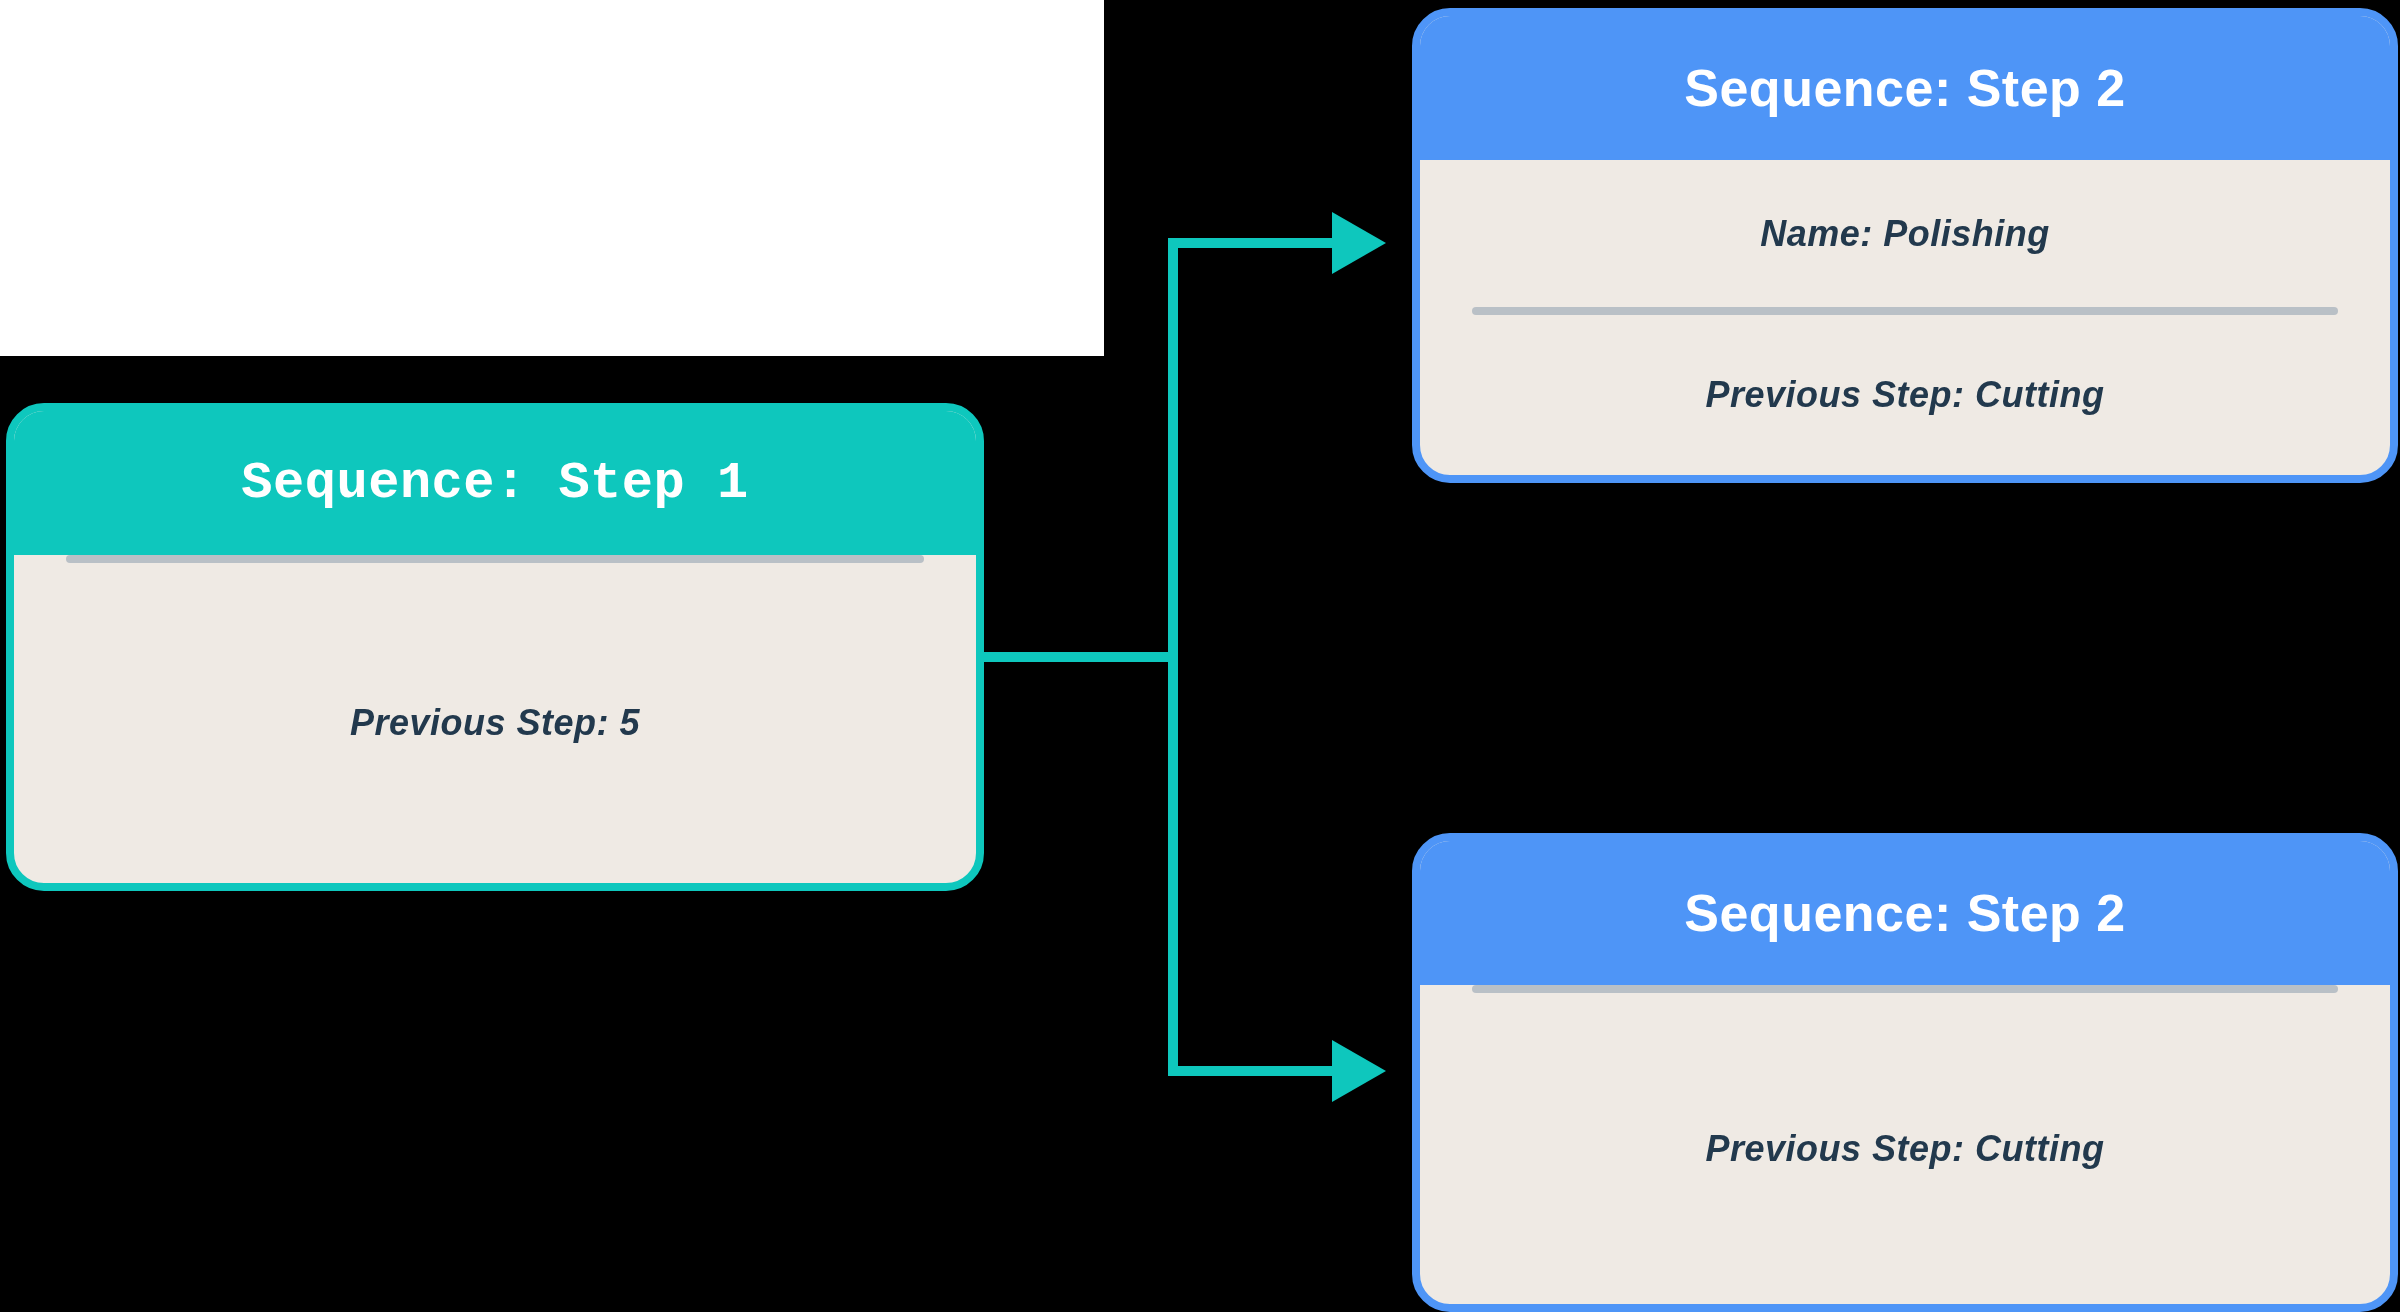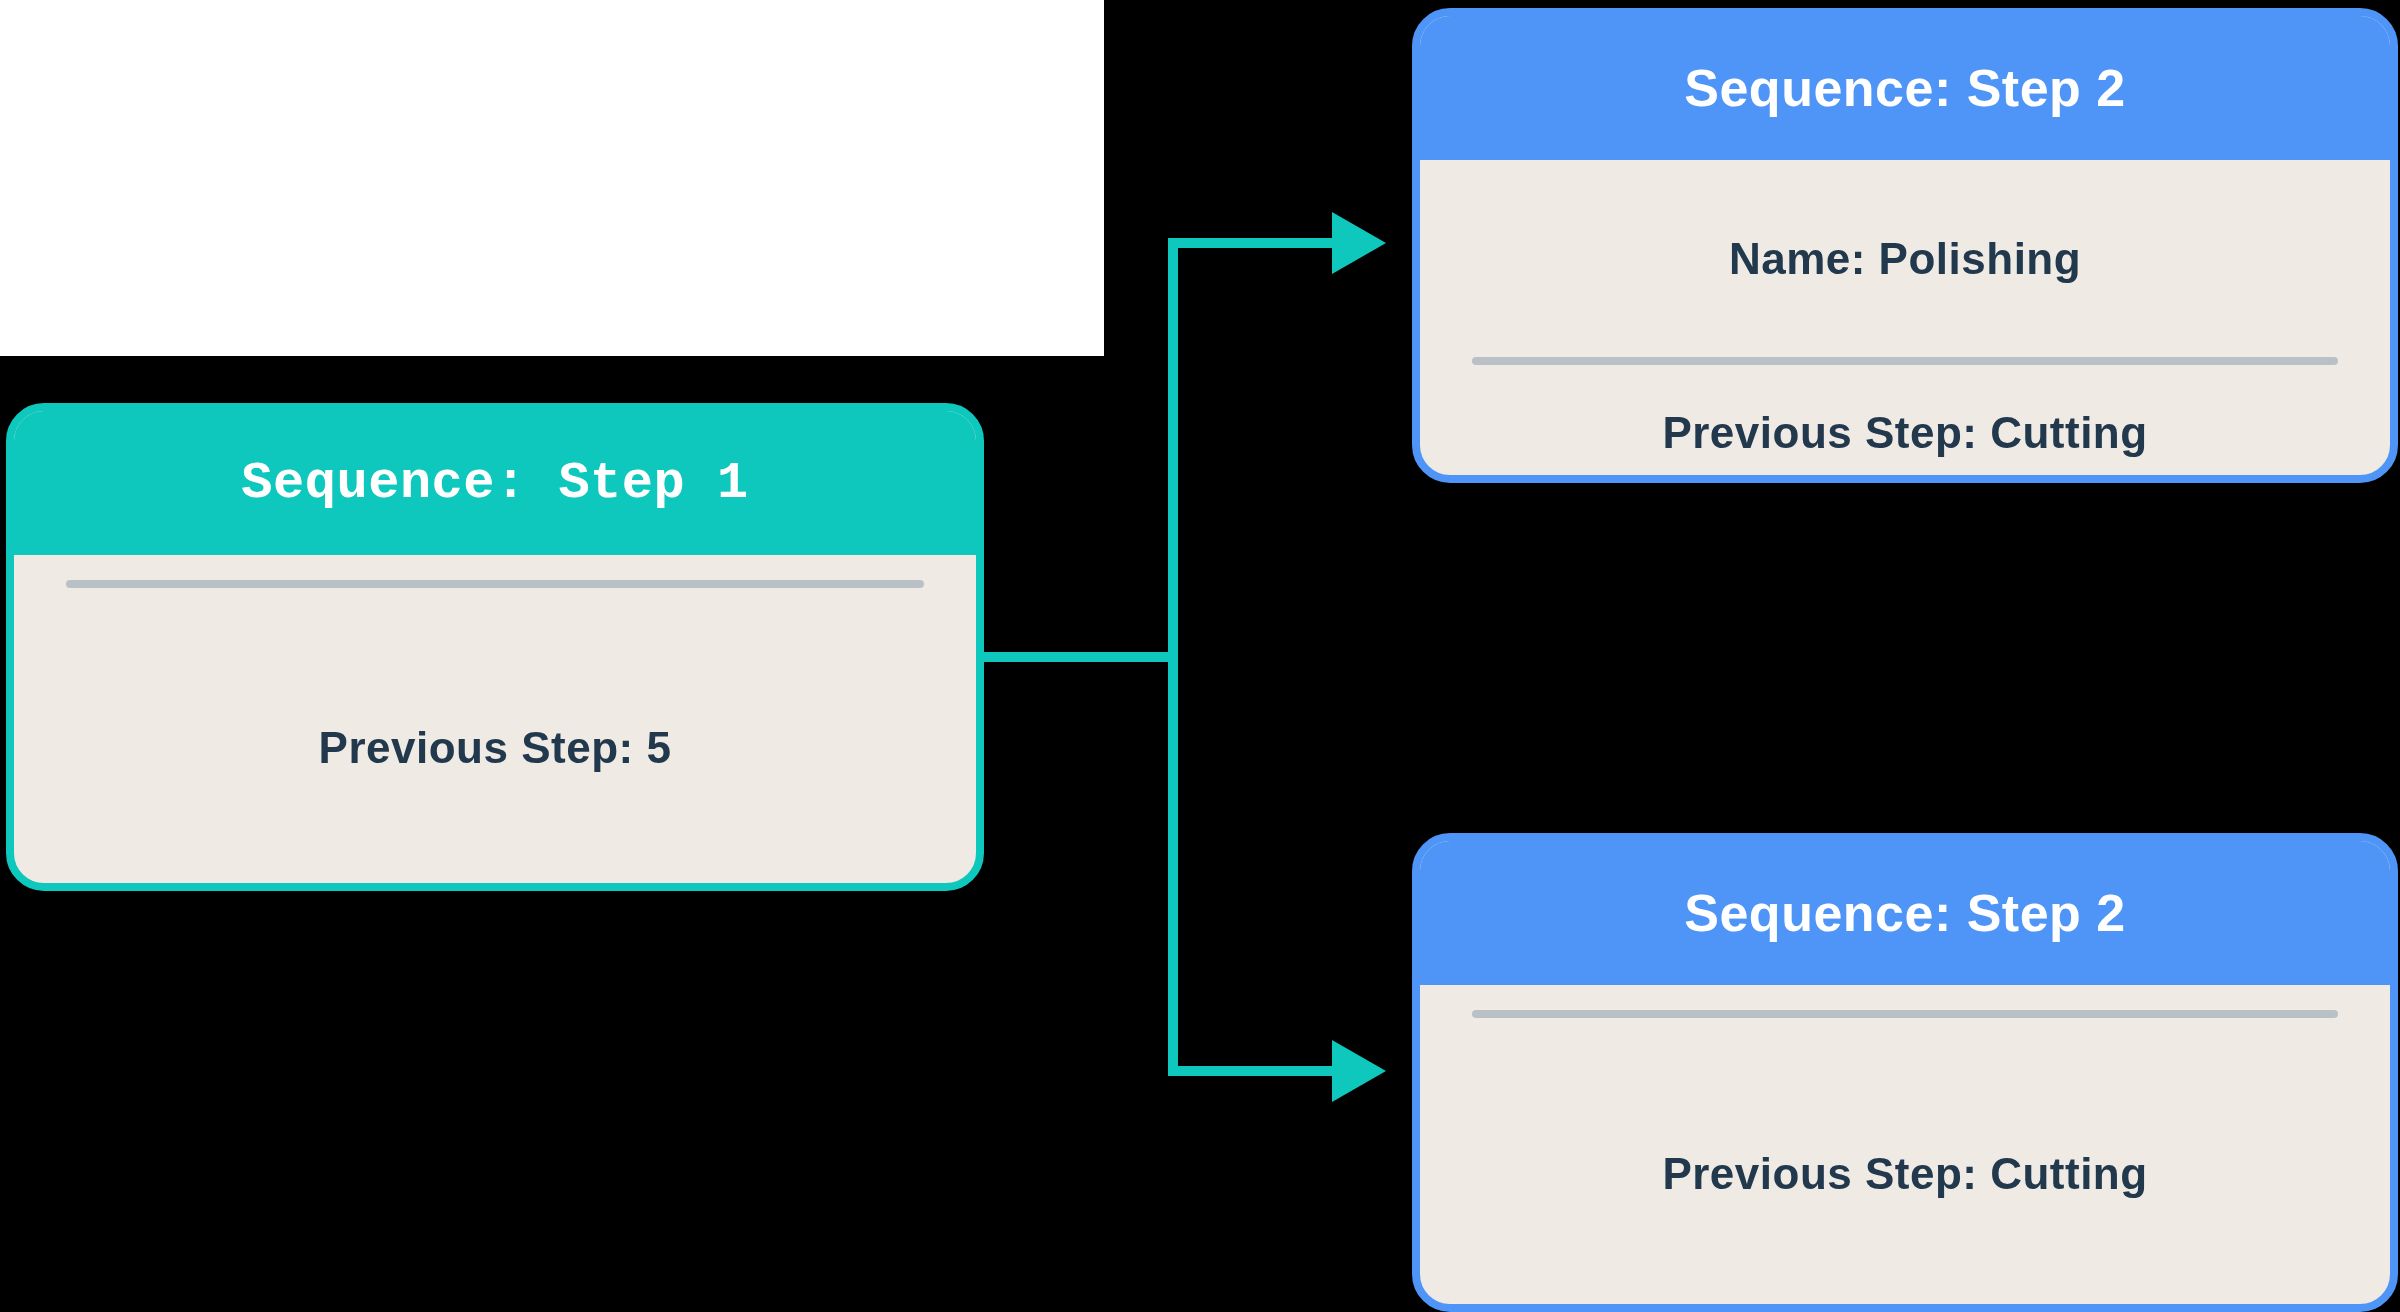--- a/index.html
+++ b/index.html
@@ -31,37 +31,36 @@
   .arrow-top{left:1332px;top:212px;}
   .arrow-bottom{left:1332px;top:1040px;}
   
   .card{
     position:absolute;box-sizing:border-box;
     display:flex;flex-direction:column;
     background:var(--node_body,#EFEAE4);
     border:8px solid var(--teal,#0EC7BD);
     border-radius:38px;
     overflow:hidden;
-    gap:25px;
   }
   .card-step1{left:6px;top:403px;width:978px;height:488px;border-color:var(--teal,#0EC7BD);}
   .card-step2a{left:1412px;top:8px;width:986px;height:475px;border-color:var(--blue,#4E95F7);}
   .card-step2b{left:1412px;top:833px;width:986px;height:479px;border-color:var(--blue,#4E95F7);}
   .hdr{
     flex:none;height:144px;
     display:flex;align-items:center;justify-content:center;
     color:var(--header_text,#fff);
     font-size:52px;letter-spacing:0.5px;
   }
   .card-step1 .hdr{background:var(--teal,#0EC7BD);font-family:Liberation Mono, monospace;}
   .card-step2a .hdr,.card-step2b .hdr{background:var(--blue,#4E95F7);}
   .row{
     display:flex;align-items:center;justify-content:center;
     color:var(--node_text,#22394D);
-    font-size:44px;letter-spacing:0.5px;
+    font-size:36px;letter-spacing:0.5px;font-style:italic;
   }
   .row-name{flex:none;height:147px;}
   .row-prev{flex:1;}
   .divider{
     flex:none;height:8px;margin:0 52px;
     background:var(--divider,#B9C0C6);
     border-radius:4px;
   }
 </style>
 </head>

